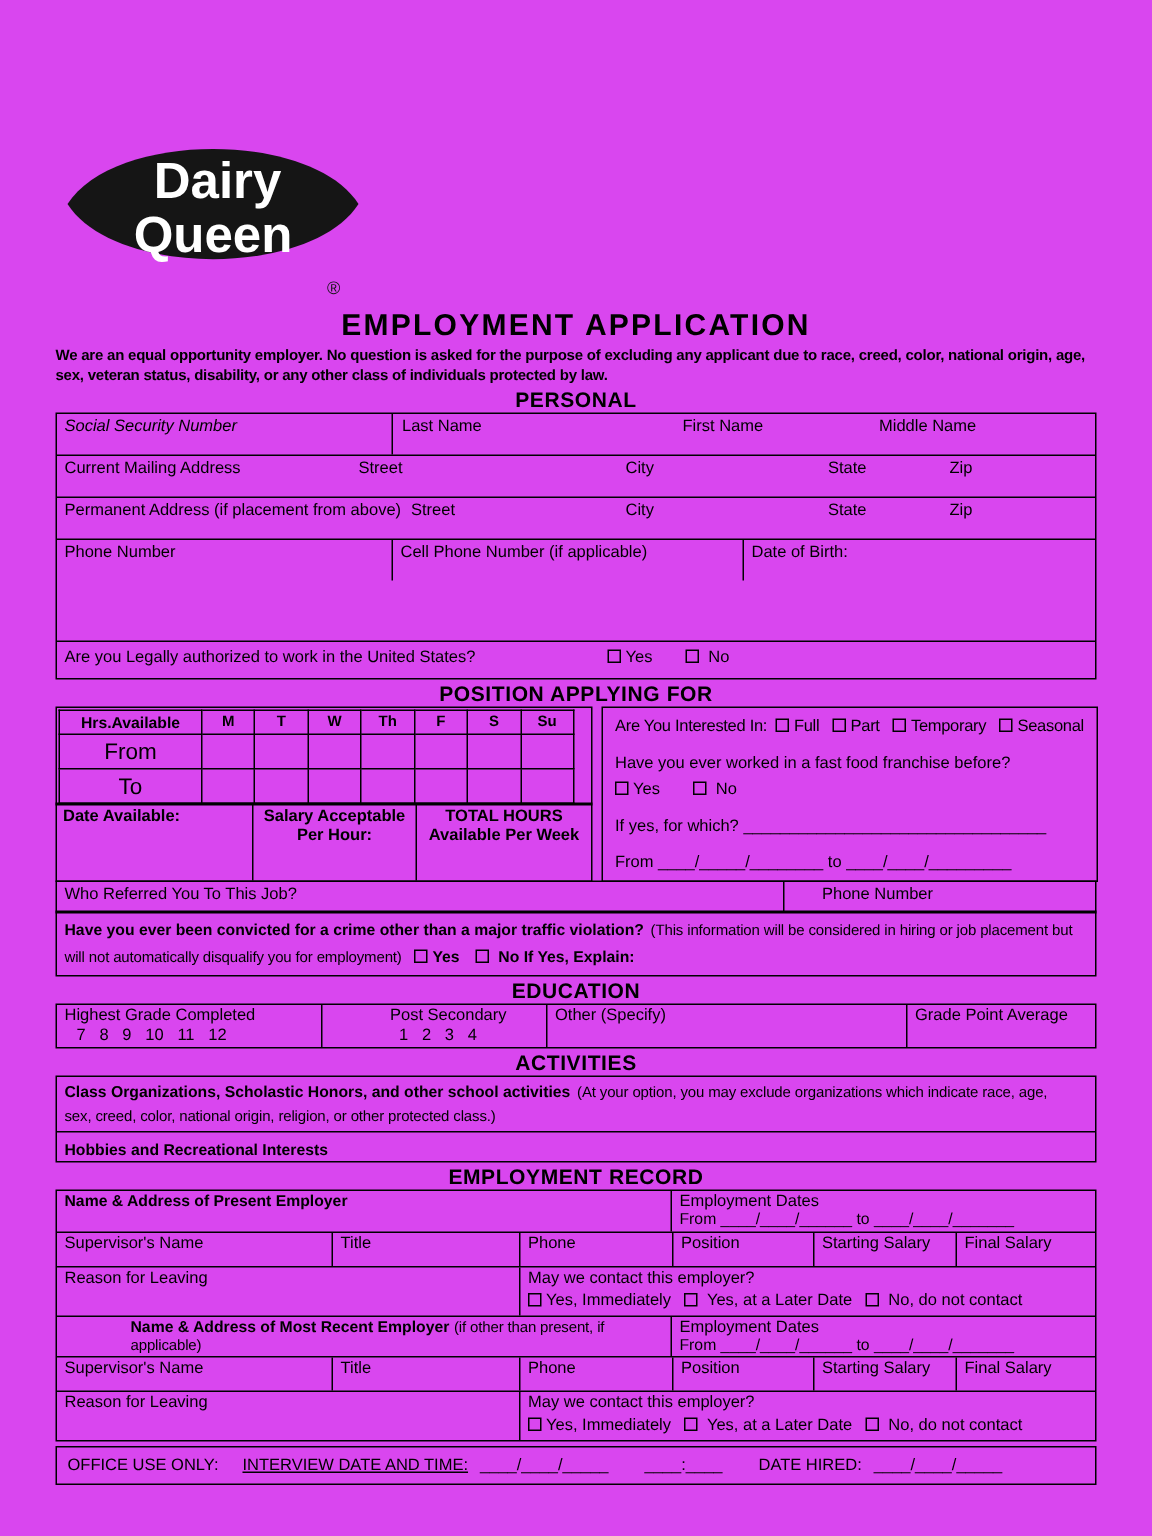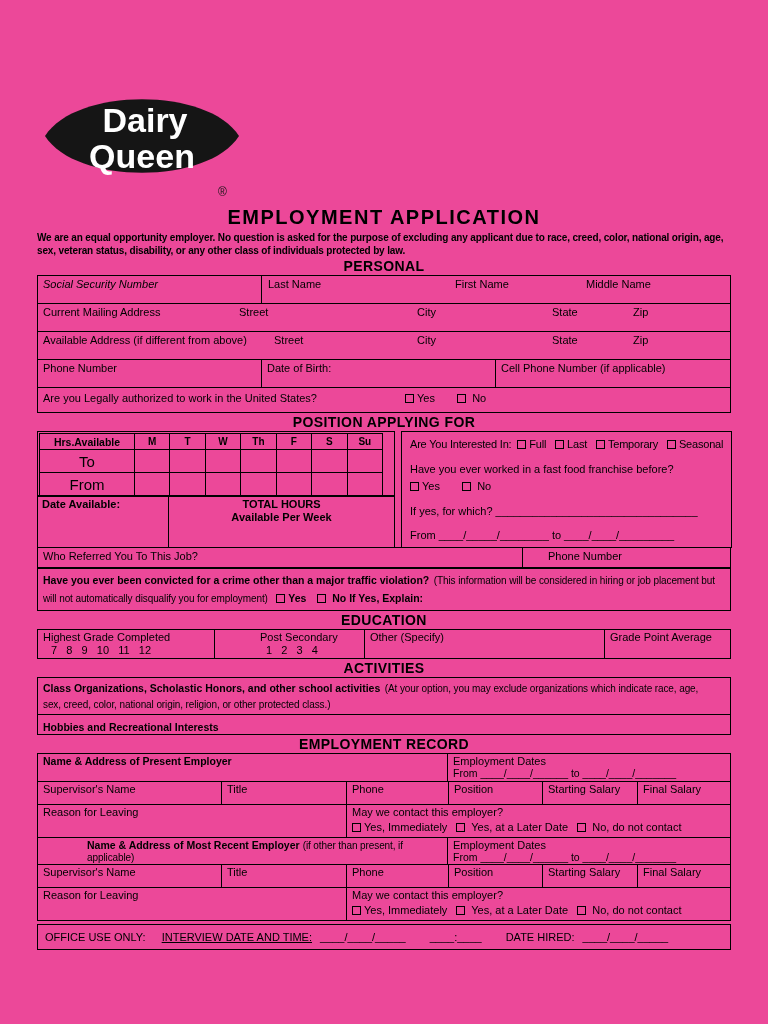--- a/index.html
+++ b/index.html
@@ -1,16 +1,16 @@
 <!DOCTYPE html>
 <html><head>
 <meta charset="utf-8">
 <style>
   html,body{margin:0;padding:0;background:#fff;}
-  .page{position:relative;width:768px;height:1024px;background:#ec4899;overflow:hidden;
+  .page{position:relative;width:768px;height:1024px;background:#d946ef;overflow:hidden;
         font-family:"Liberation Sans",sans-serif;color:#000;}
   
   .logo{position:absolute;left:42px;top:84px;width:200px;height:122px;}
   
   .content{position:absolute;left:37px;top:206px;width:694px;}
   .title{font-size:20px;font-weight:bold;letter-spacing:1.5px;text-align:center;}
   .eeo{font-size:10px;font-weight:bold;line-height:12.5px;letter-spacing:-0.15px;margin-top:3px;}
   .sec-h{font-size:14px;font-weight:bold;text-align:center;letter-spacing:0.4px;
          margin-top:2px;margin-bottom:1px;line-height:15px;}
   
@@ -83,32 +83,32 @@
         </div>
       </div>
       <div class="row" style="height:28px;">
         <span class="abs" style="left:5px;">Current Mailing Address</span>
         <span class="abs" style="left:201px;">Street</span>
         <span class="abs" style="left:379px;">City</span>
         <span class="abs" style="left:514px;">State</span>
         <span class="abs" style="left:595px;">Zip</span>
       </div>
       <div class="row" style="height:28px;">
-        <span class="abs" style="left:5px;">Available Address (if different from above)</span>
+        <span class="abs" style="left:5px;">Permanent Address (if placement from above)</span>
         <span class="abs" style="left:236px;">Street</span>
         <span class="abs" style="left:379px;">City</span>
         <span class="abs" style="left:514px;">State</span>
         <span class="abs" style="left:595px;">Zip</span>
       </div>
       <div class="row" style="height:28px;">
         <div class="cell" style="width:224px;flex:none;"><span>Phone Number</span></div>
+        <div class="cell" style="width:234px;flex:none;"><span>Cell Phone Number (if applicable)</span></div>
         <div class="cell" style="flex:1;"><span>Date of Birth:</span></div>
-        <div class="cell" style="width:234px;flex:none;"><span>Cell Phone Number (if applicable)</span></div>
-      </div>
-      <div class="row" style="height:25px;">
+      </div>
+      <div class="row" style="height:25px;margin-top:40px;">
         <span class="abs" style="left:5px;top:4px;">Are you Legally authorized to work in the United States?</span>
         <span class="abs nw" style="left:367px;top:4px;">
           <span class="cb"></span><span>Yes</span>
           <span class="sp16"></span>
           <span class="cb"></span> <span>No</span>
         </span>
       </div>
     </div>
 
     <div class="sec-h">POSITION APPLYING FOR</div>
@@ -121,56 +121,60 @@
               <td class="hhdr" style="width:94px;">Hrs.Available</td>
               <td class="hday">M</td>
               <td class="hday">T</td>
               <td class="hday">W</td>
               <td class="hday">Th</td>
               <td class="hday">F</td>
               <td class="hday">S</td>
               <td class="hday">Su</td>
             </tr>
             <tr>
-              <td class="hft">To</td>
+              <td class="hft">From</td>
               <td class="hft"></td>
               <td class="hft"></td>
               <td class="hft"></td>
               <td class="hft"></td>
               <td class="hft"></td>
               <td class="hft"></td>
               <td class="hft"></td>
             </tr>
             <tr>
-              <td class="hft">From</td>
+              <td class="hft">To</td>
               <td class="hft"></td>
               <td class="hft"></td>
               <td class="hft"></td>
               <td class="hft"></td>
               <td class="hft"></td>
               <td class="hft"></td>
               <td class="hft"></td>
             </tr>
           </tbody>
             </table>
         </div>
         <div class="date-row">
           <div class="dcell" style="width:131px;flex:none;"><span>Date Available:</span></div>
+          <div class="dcell" style="width:109px;flex:none;text-align:center;">
+            <div>Salary Acceptable</div>
+            <div>Per Hour:</div>
+          </div>
           <div class="dcell" style="flex:1;text-align:center;">
             <div>TOTAL HOURS</div>
             <div>Available Per Week</div>
           </div>
         </div>
       </div>
       <div class="pos-gap"></div>
       <div class="pos-right">
         <div class="pr-line nw" style="letter-spacing:-0.2px;">
           <span>Are You Interested In:</span>
           <span class="cb" style="margin-left:3px;"></span><span>Full</span>
-          <span class="cb" style="margin-left:6px;"></span><span>Last</span>
+          <span class="cb" style="margin-left:6px;"></span><span>Part</span>
           <span class="cb" style="margin-left:6px;"></span><span>Temporary</span>
           <span class="cb" style="margin-left:6px;"></span><span>Seasonal</span>
         </div>
         <div class="pr-line" style="margin-top:13px;">Have you ever worked in a fast food franchise before?</div>
         <div class="pr-line" style="margin-top:5px;">
           <span class="cb"></span><span>Yes</span>
           <span class="sp16"></span>
           <span class="cb"></span> <span>No</span>
         </div>
         <div class="pr-line nw" style="margin-top:13px;">

